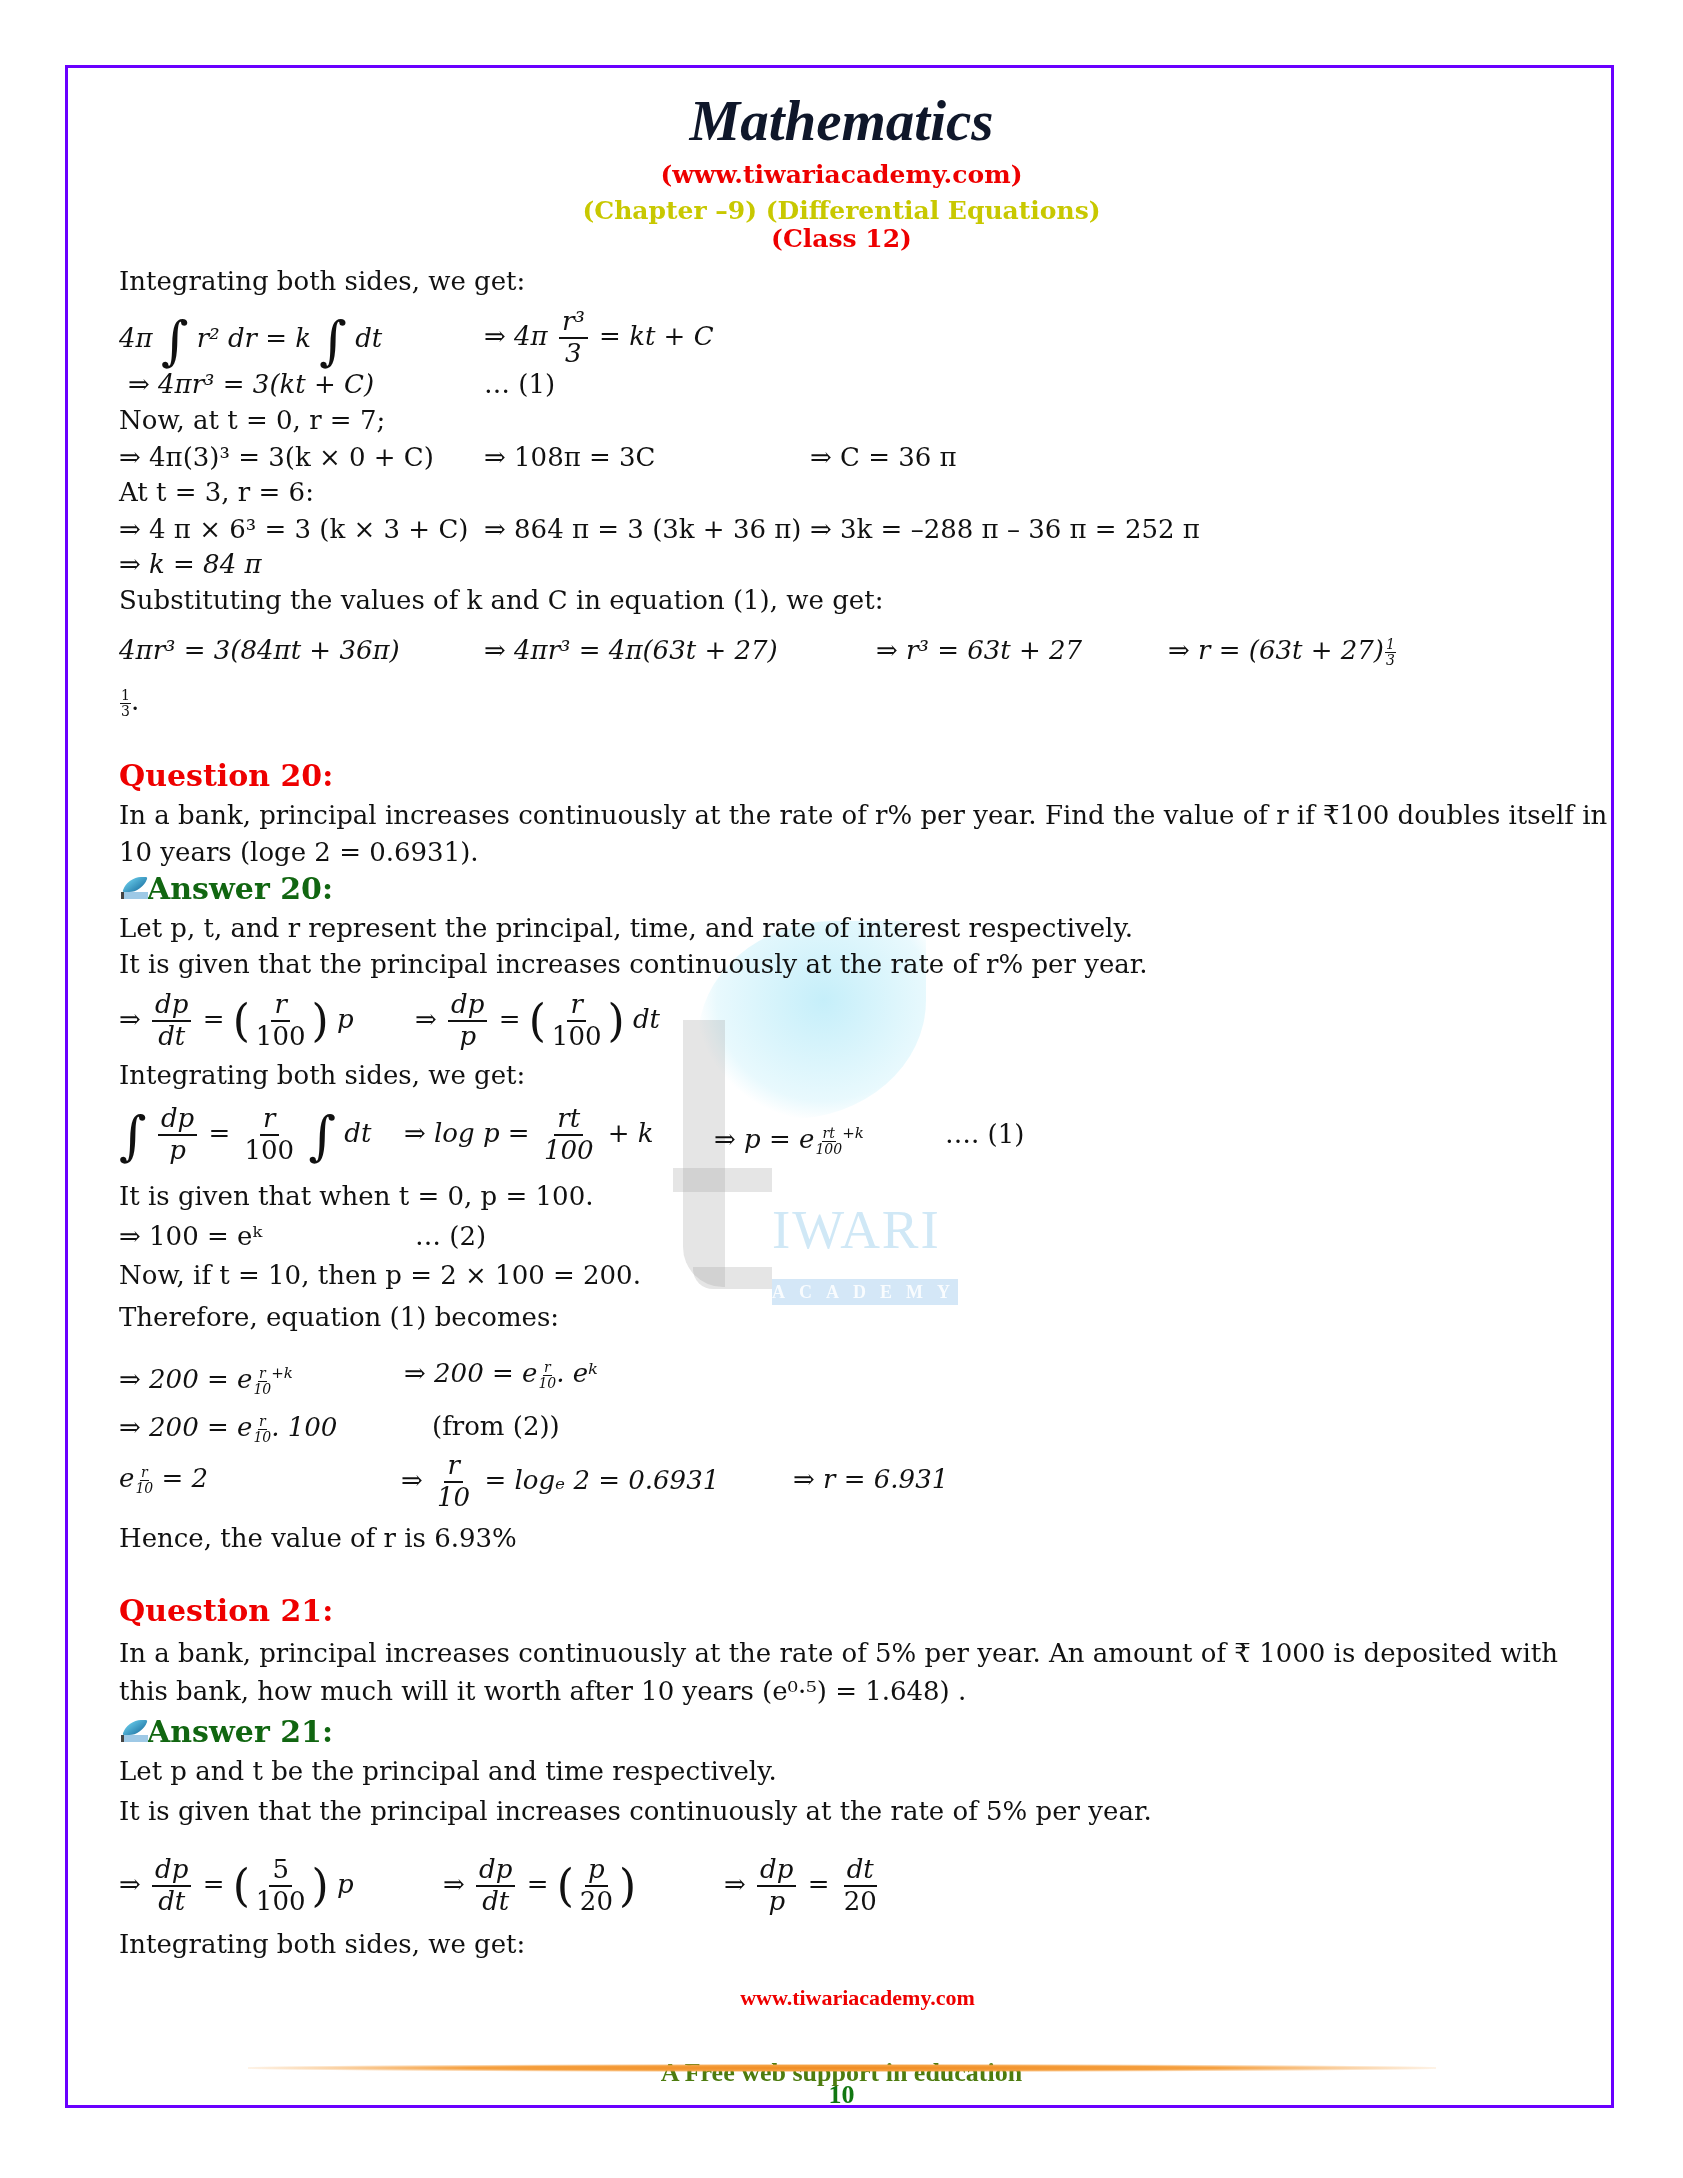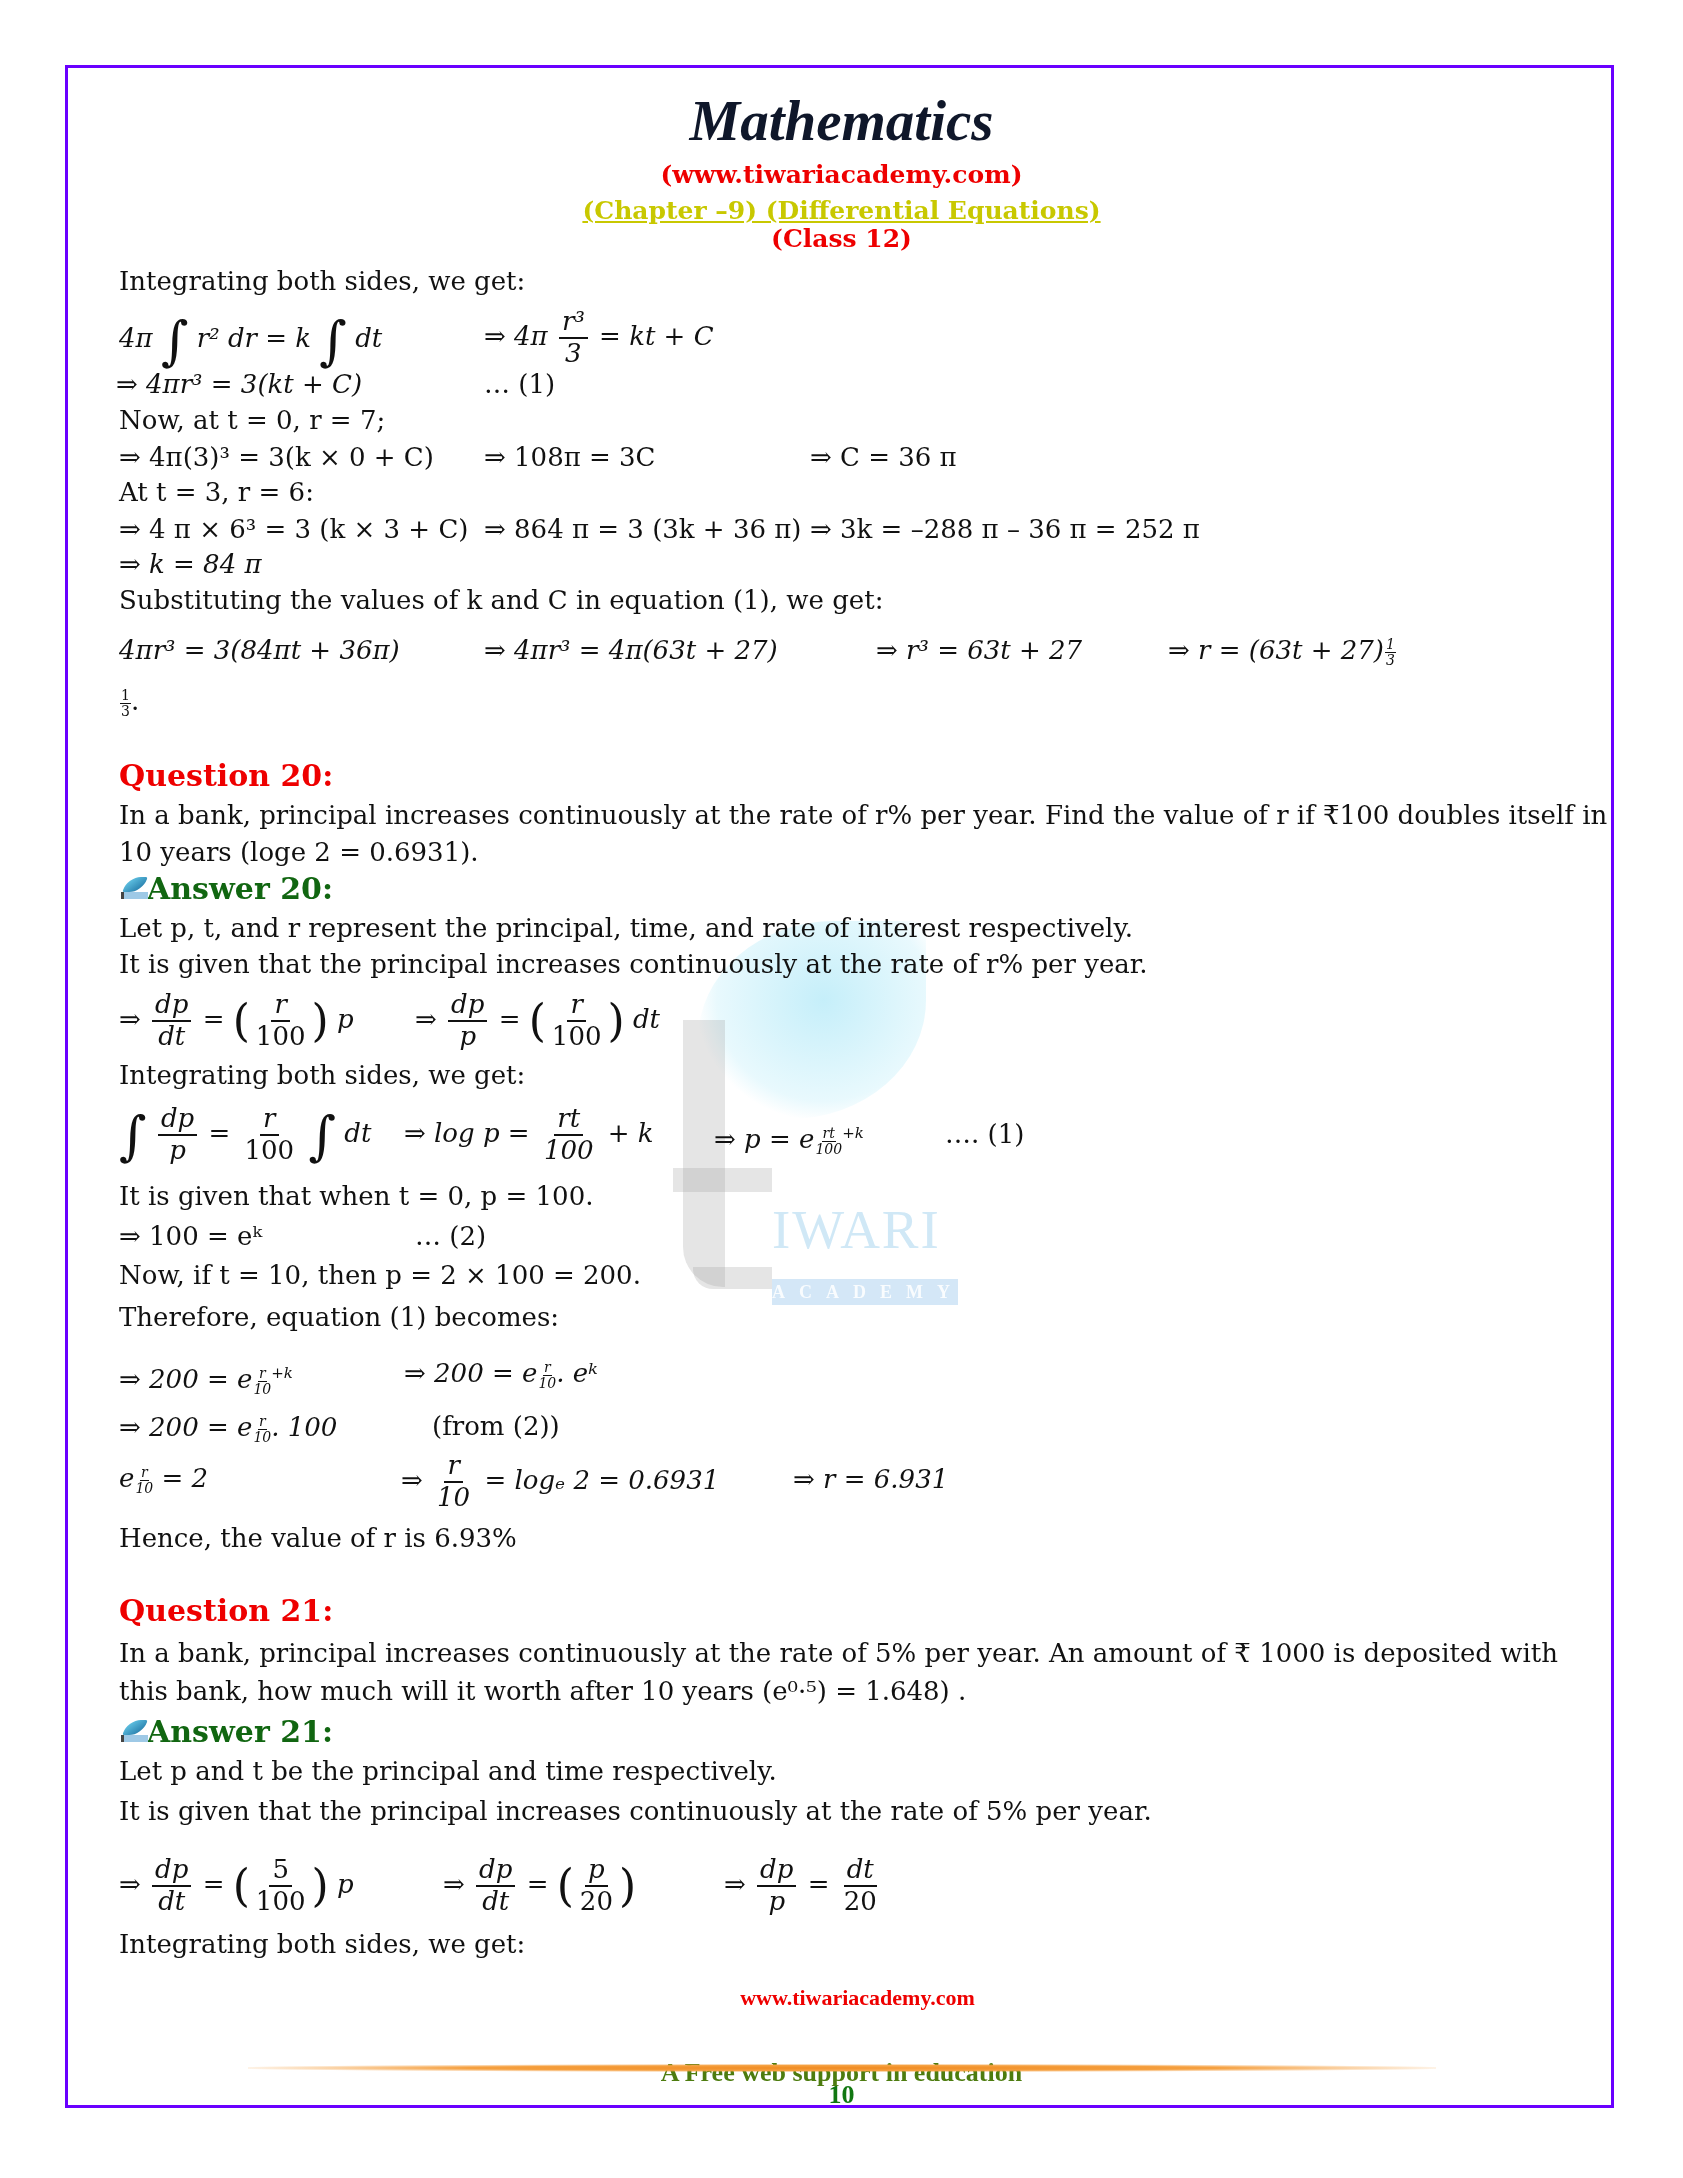--- a/index.html
+++ b/index.html
@@ -6,21 +6,21 @@
   body { width:1683px; height:2178px; position:relative; overflow:hidden;
          font-family:"DejaVu Serif", serif; color:#111; }
   .frame { position:absolute; left:65px; top:65px; width:1549px; height:2043px;
            border:3px solid #6a00ff; box-sizing:border-box; }
   .line { position:absolute; white-space:nowrap; font-size:26px; line-height:36px; }
   .c { left:0; width:1683px; text-align:center; }
   .title { font-family:"Liberation Serif", serif; font-weight:bold; font-style:italic;
            font-size:57px; color:#0f172a; line-height:63px; }
   .sub { font-weight:bold; font-size:25px; line-height:34px; }
   .red { color:#ee0000; }
-  .olive { color:#c8c800;text-decoration:underline; }
+  .olive { color:#c8c800; }
   .q { color:#ee0000; font-weight:bold; font-size:30px; line-height:38px; }
   .a { color:#116611; font-weight:bold; font-size:30px; line-height:38px; }
   i, .it { font-style:italic; }
   .frac { display:inline-flex; flex-direction:column; align-items:center; vertical-align:middle;
           margin:0 3px; line-height:1.15; }
   .frac .n { border-bottom:2px solid #111; padding:0 3px; }
   .frac .d { padding:0 3px; }
   .paren { font-size:44px; font-weight:200; vertical-align:middle; line-height:1; }
   .int { font-size:53px; font-weight:200; vertical-align:middle; line-height:1; font-style:italic; }
   sup { font-size:15px; }
@@ -75,21 +75,21 @@
   <span class="it">dt</span>
 </div>
 <div class="line" style="left:484px;top:307px;height:59px;line-height:59px;">
   <span class="it">⇒ 4π</span>
   <span class="frac it">
       <span class="n">r³</span>
       <span class="d">3</span>
     </span>
   <span class="it">= kt + C</span>
 </div>
-<div class="line it" style="left:116px;top:366px;">⇒ 4πr³ = 3(kt + C)</div>
+<div class="line it" style="left:128px;top:366px;">⇒ 4πr³ = 3(kt + C)</div>
 <div class="line" style="left:484px;top:366px;">… (1)</div>
 <div class="line" style="left:119px;top:402px;">Now, at t = 0, r = 7;</div>
 <div class="line" style="left:119px;top:439px;">⇒ 4π(3)³ = 3(k × 0 + C)</div>
 <div class="line" style="left:484px;top:439px;">⇒ 108π = 3C</div>
 <div class="line" style="left:810px;top:439px;">⇒ C = 36 π</div>
 <div class="line" style="left:119px;top:474px;">At t = 3, r = 6:</div>
 <div class="line" style="left:119px;top:511px;">⇒ 4 π × 6³ = 3 (k × 3 + C)</div>
 <div class="line" style="left:484px;top:511px;">⇒ 864 π = 3 (3k + 36 π)</div>
 <div class="line" style="left:810px;top:511px;">⇒ 3k = –288 π – 36 π = 252 π</div>
 <div class="line it" style="left:119px;top:546px;">⇒ k = 84 π</div>

